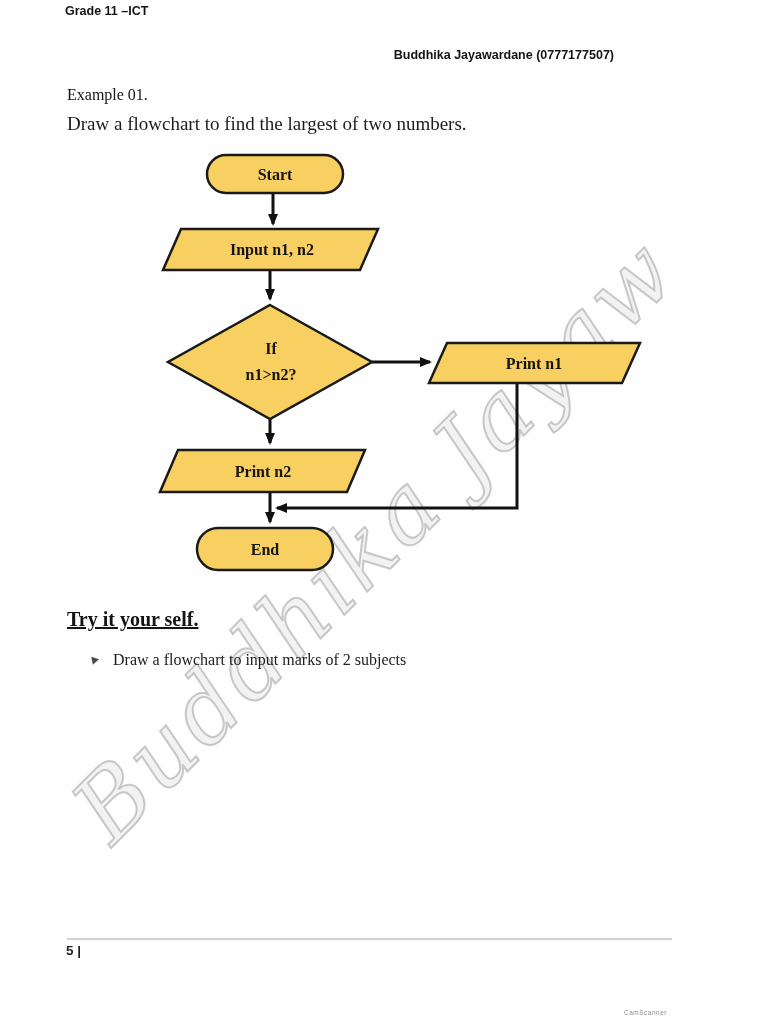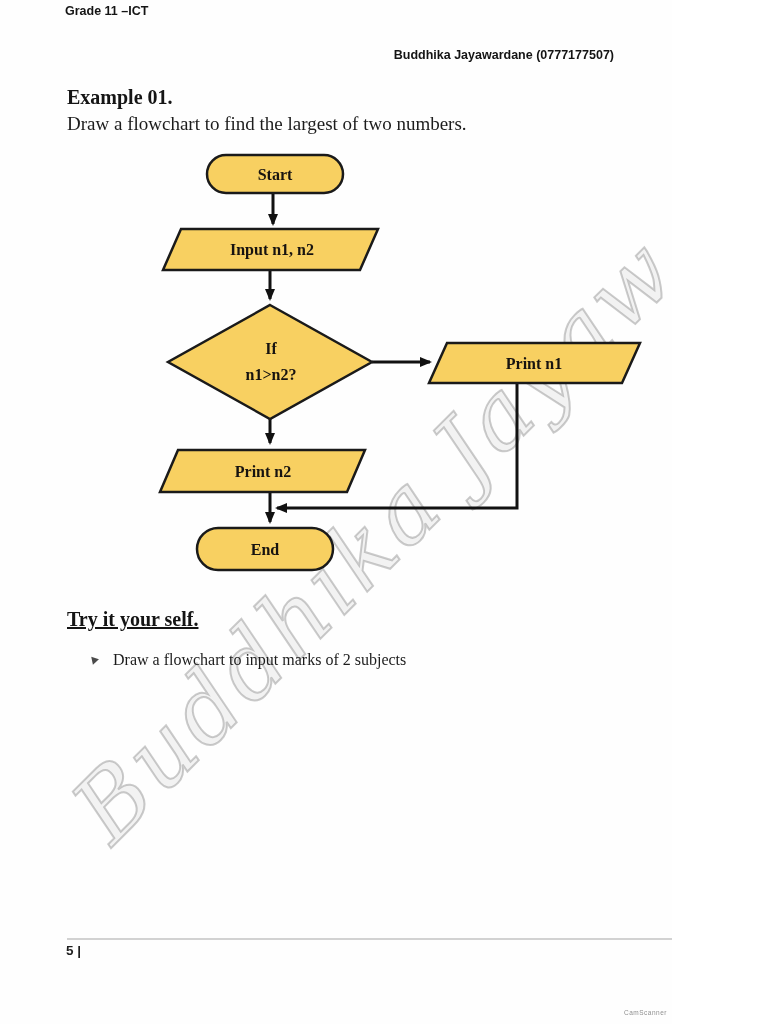--- a/index.html
+++ b/index.html
@@ -21,21 +21,21 @@
     font-weight: bold;
     font-size: 12.5px;
     color: #141414;
   }
   .header .left { position: absolute; left: 65px; top: 0; }
   .header .right { position: absolute; right: 58px; top: 0; margin-top: 44px; }
 
   
   .example-title {
     position: absolute; left: 67px; top: 86px;
-    font-size: 20px; font-weight: bold; color: #151515;
+    font-size: 16px; font-weight: normal; color: #151515;
   }
   .example-desc {
     position: absolute; left: 67px; top: 113px;
     font-size: 19px; color: #1c1c1c;
   }
 
   
   .watermark {
     position: absolute;
     left: -25px; top: 480px;

